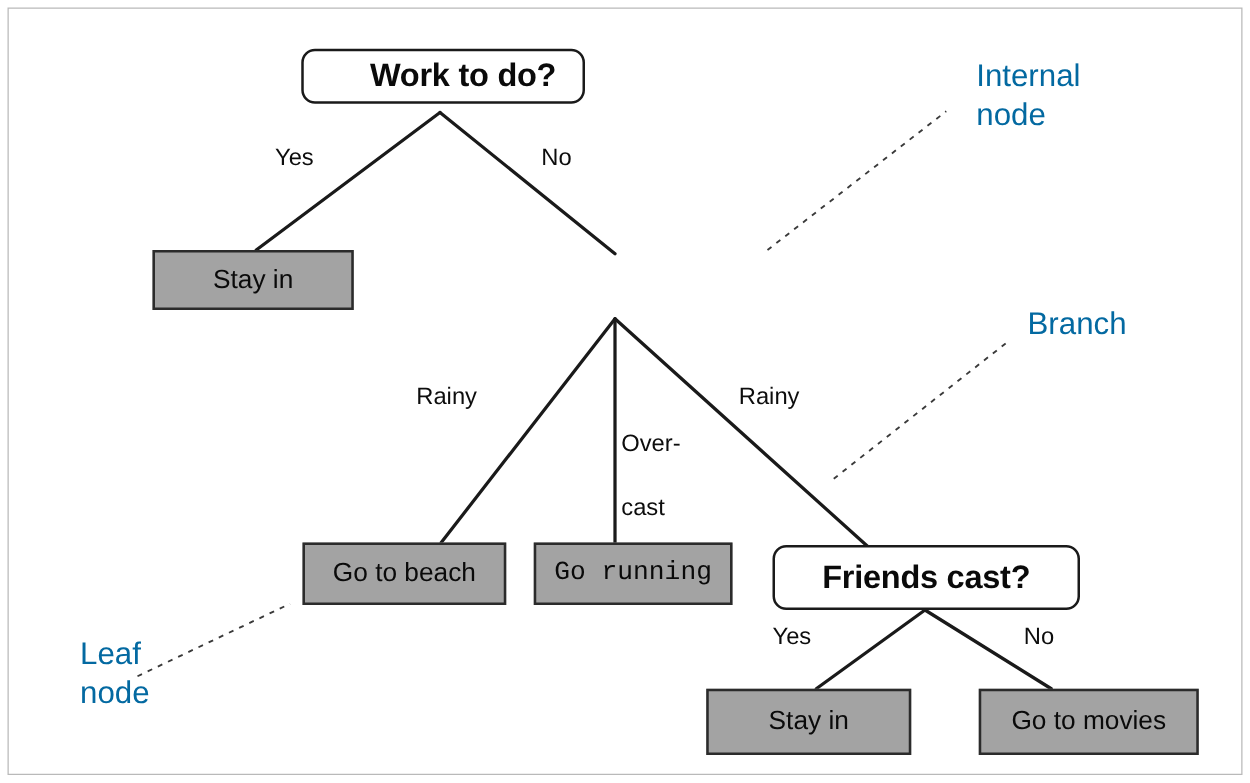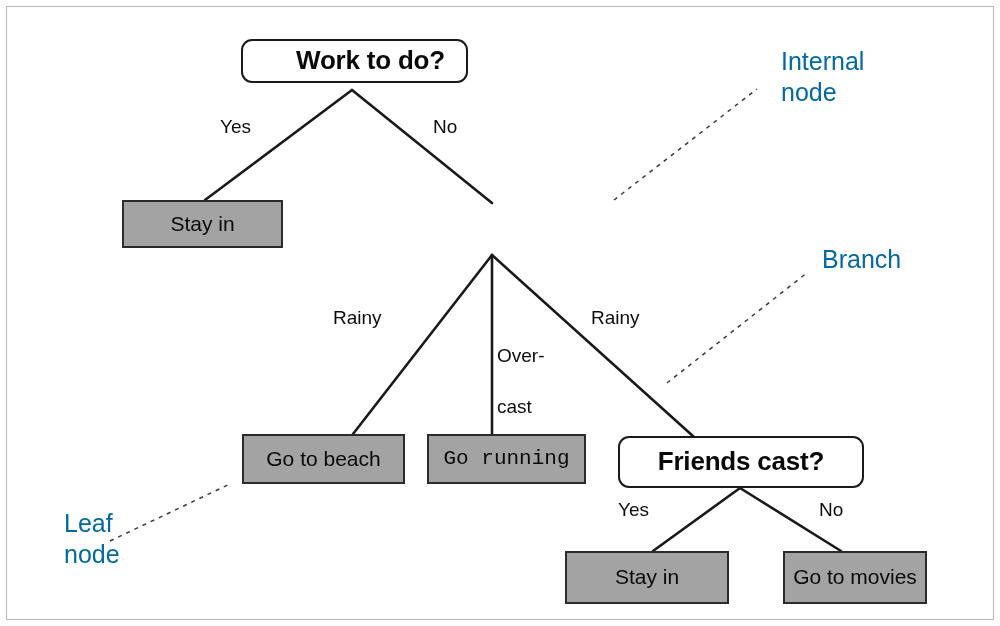--- a/index.html
+++ b/index.html
@@ -132,21 +132,21 @@
   </div>
 
   <div class="node internal" style="left:618px; top:436px; width:246px; height:52px;">
     <span>Friends cast?</span>
   </div>
 
   <div class="node leaf" style="left:565px; top:551px; width:164px; height:53px;">
     <span>Stay in</span>
   </div>
 
-  <div class="node leaf" style="left:783px; top:551px; width:144px; height:53px;">
+  <div class="node leaf" style="left:783px; top:551px; width:176px; height:53px;">
     <span>Go to movies</span>
   </div>
 
   <div class="edge-label" style="left:220px; top:117px;">Yes</div>
 
   <div class="edge-label" style="left:433px; top:117px;">No</div>
 
   <div class="edge-label" style="left:333px; top:308px;">Rainy</div>
 
   <div class="edge-label" style="left:497px; top:346px;">Over-</div>

